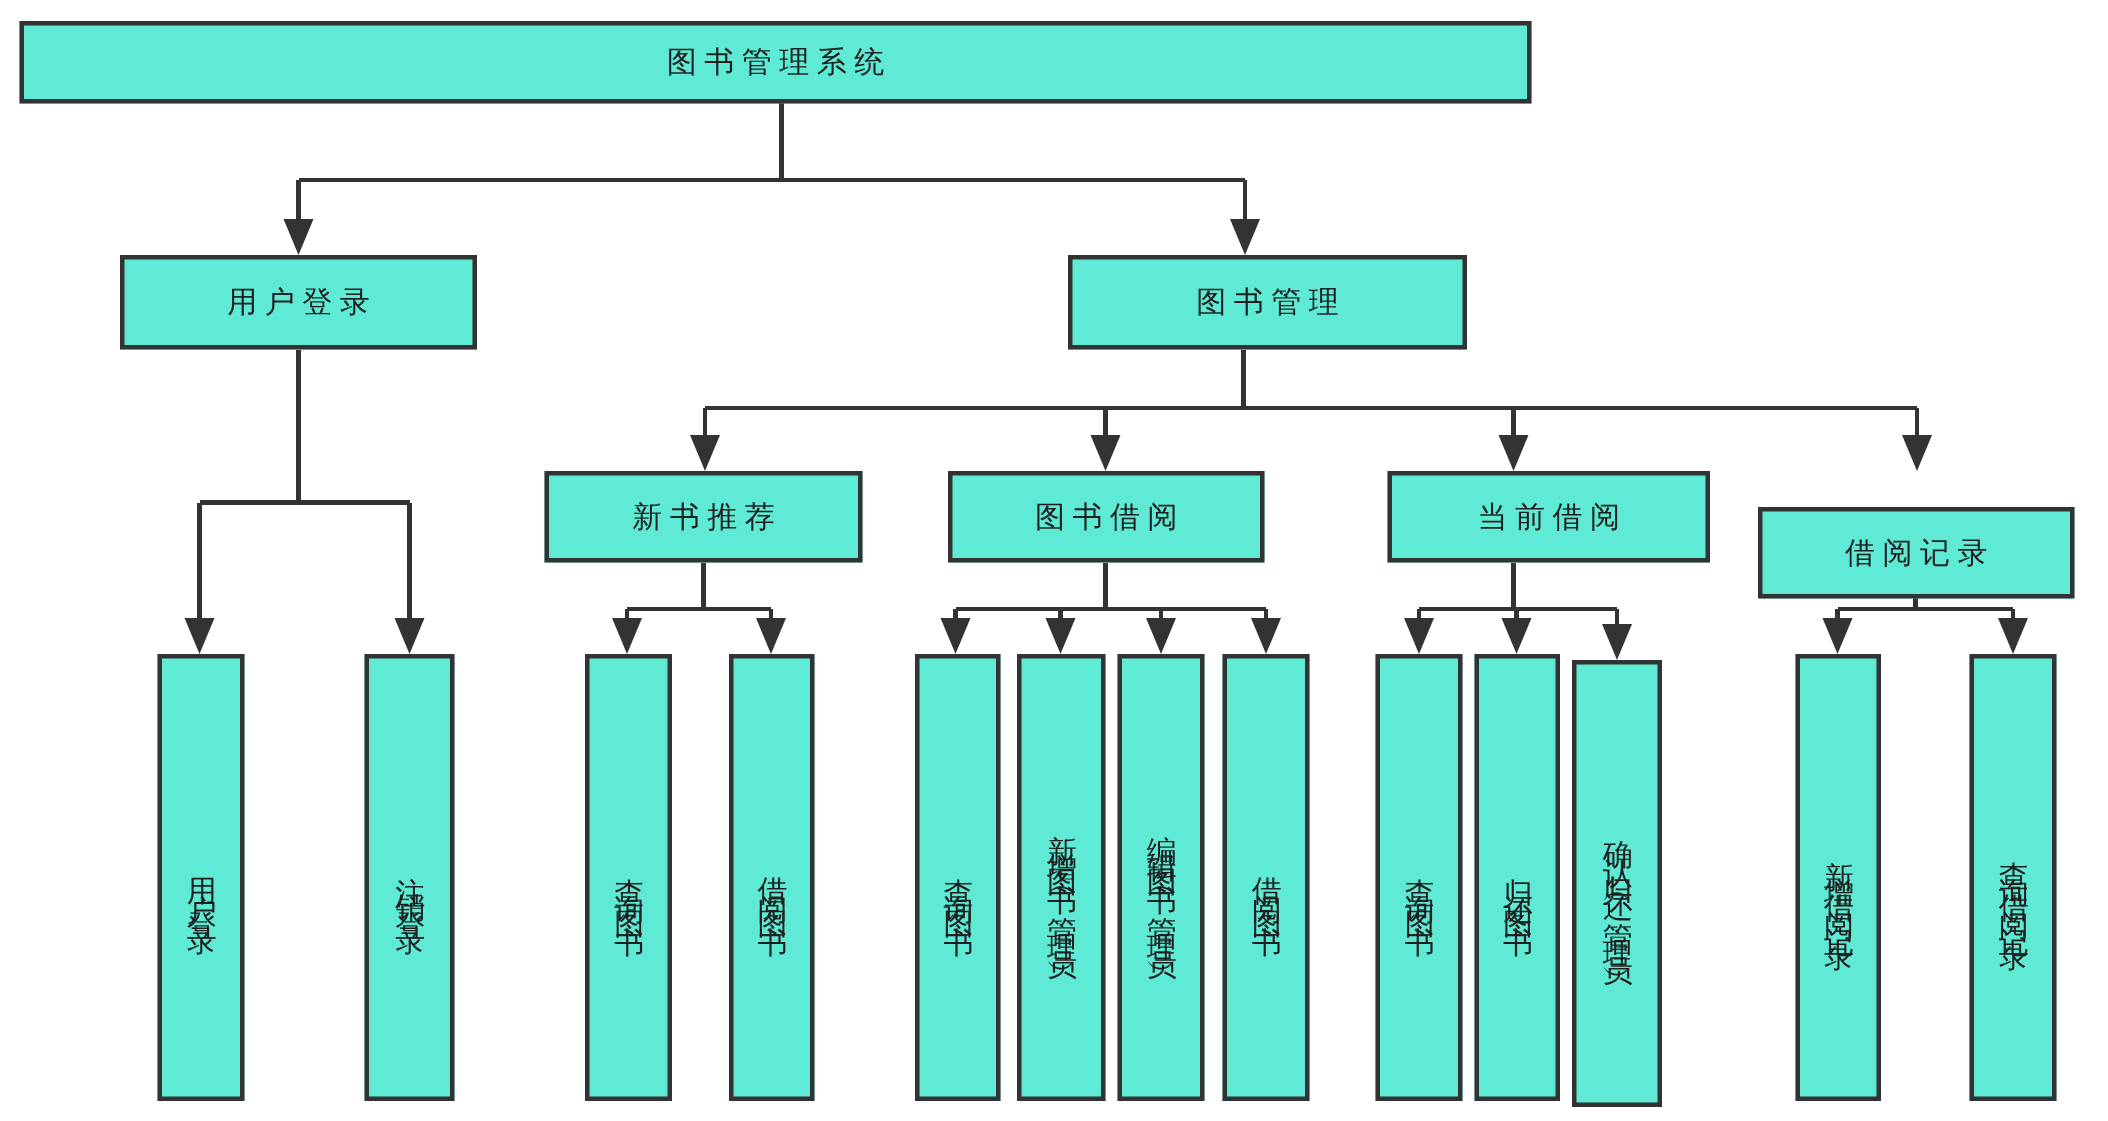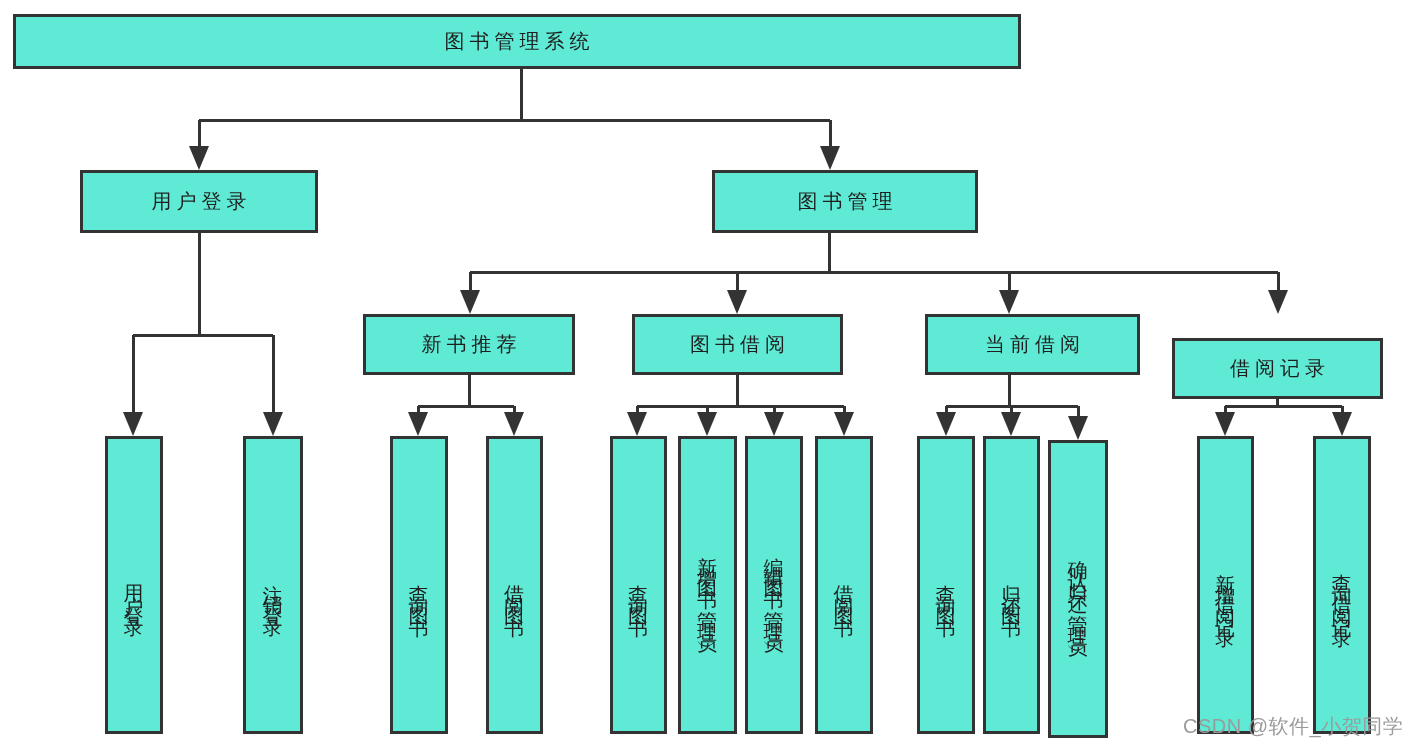--- a/index.html
+++ b/index.html
@@ -141,14 +141,13 @@
     <span class="v-label">确认归还（管理员）</span>
   </div>
 
   <div class="node leaf" style="left:1197px;top:436px;width:57px;height:298px;">
     <span class="v-label">新增借阅记录</span>
   </div>
   <div class="node leaf" style="left:1313px;top:436px;width:58px;height:298px;">
     <span class="v-label">查询借阅记录</span>
   </div>
 
-  <div class="watermark">CSDN @软件_小贺同学</div>
 </div>
 
 </body></html>

